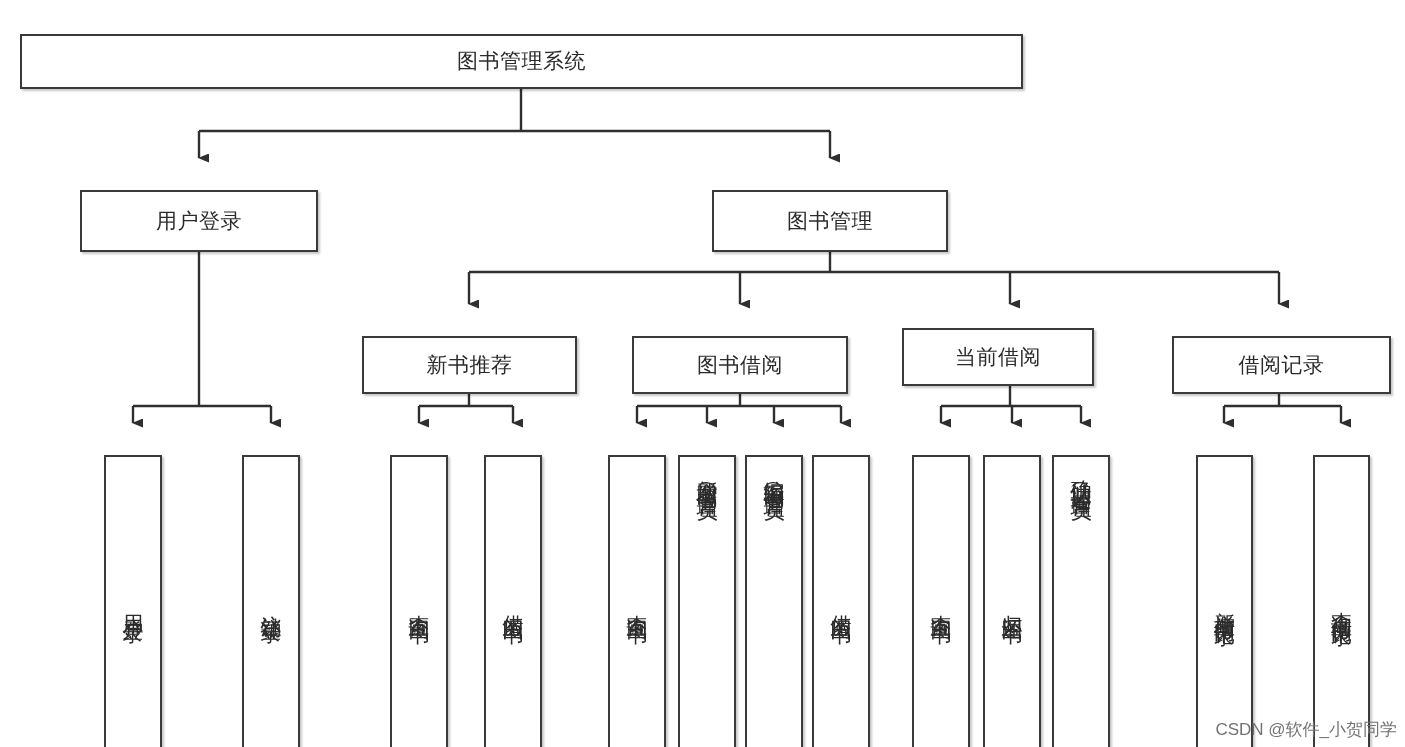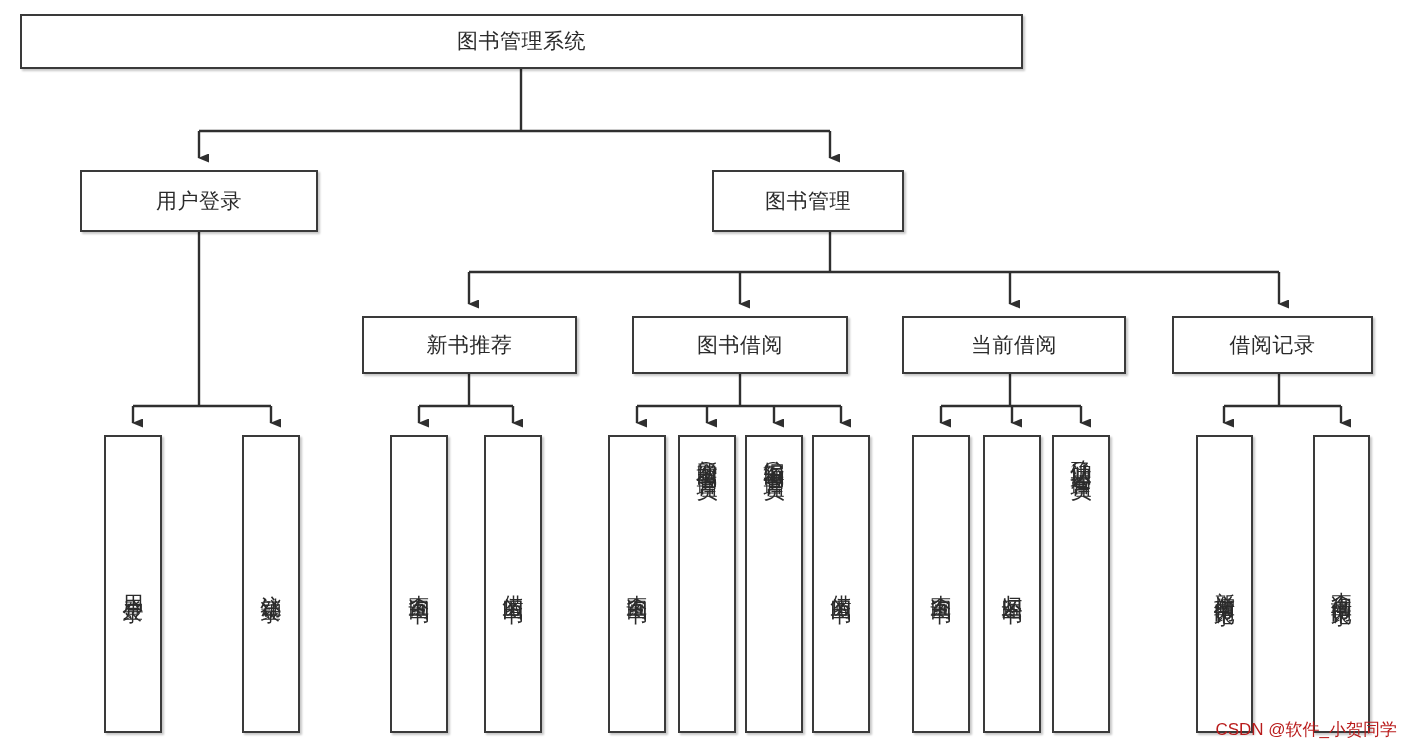--- a/index.html
+++ b/index.html
@@ -17,20 +17,21 @@
   }
   .node {
     position: absolute;
     box-sizing: border-box;
     border: 2px solid #3a3a3a;
     background: #ffffff;
     box-shadow: 2px 2px 2px rgba(0,0,0,0.22);
     display: flex;
     align-items: center;
     justify-content: center;
+    margin-top: 20px;
   }
   .node .label {
     font-size: 21px;
     color: #2b2b2b;
     letter-spacing: 0.5px;
     line-height: 1.15;
     white-space: nowrap;
     text-align: center;
   }
   .node.leaf .label {
@@ -54,21 +55,21 @@
     top: 0;
     width: 1405px;
     height: 747px;
     pointer-events: none;
   }
   #watermark {
     position: absolute;
     right: 8px;
     bottom: 6px;
     font-size: 17px;
-    color: #b91c1c;
+    color: #737373;
     white-space: nowrap;
   }
 </style>
 </head>
 <body>
 
 <div id="canvas">
 
   <svg id="edges" viewBox="0 0 1405 747" xmlns="http://www.w3.org/2000/svg">
     <defs>
@@ -120,34 +121,34 @@
     </g>
   </svg>
 
   <div class="node" style="left:20px; top:14px; width:1003px; height:55px;">
     <span class="label">图书管理系统</span>
   </div>
 
   <div class="node" style="left:80px; top:170px; width:238px; height:62px;">
     <span class="label">用户登录</span>
   </div>
-  <div class="node" style="left:712px; top:170px; width:192px; height:62px;font-family:Liberation Serif, serif;">
+  <div class="node" style="left:712px; top:170px; width:236px; height:62px;font-family:Liberation Serif, serif;">
     <span class="label">图书管理</span>
   </div>
 
   <div class="node" style="left:362px; top:316px; width:215px; height:58px;align-items:center;">
     <span class="label">新书推荐</span>
   </div>
   <div class="node" style="left:632px; top:316px; width:216px; height:58px;justify-content:center;">
     <span class="label">图书借阅</span>
   </div>
-  <div class="node" style="left:902px; top:316px; width:224px; height:58px;align-items:center;">
+  <div class="node" style="left:902px; top:308px; width:192px; height:58px;align-items:center;">
     <span class="label">当前借阅</span>
   </div>
-  <div class="node" style="left:1172px; top:316px; width:201px; height:58px;">
+  <div class="node" style="left:1172px; top:316px; width:219px; height:58px;">
     <span class="label">借阅记录</span>
   </div>
 
   <div class="node leaf shortpad" style="left:104px; top:435px; width:58px; height:298px;">
     <span class="label">用户登录</span>
   </div>
   <div class="node leaf shortpad" style="left:242px; top:435px; width:58px; height:298px;">
     <span class="label">注销登录</span>
   </div>
   <div class="node leaf shortpad" style="left:390px; top:435px; width:58px; height:298px;">

